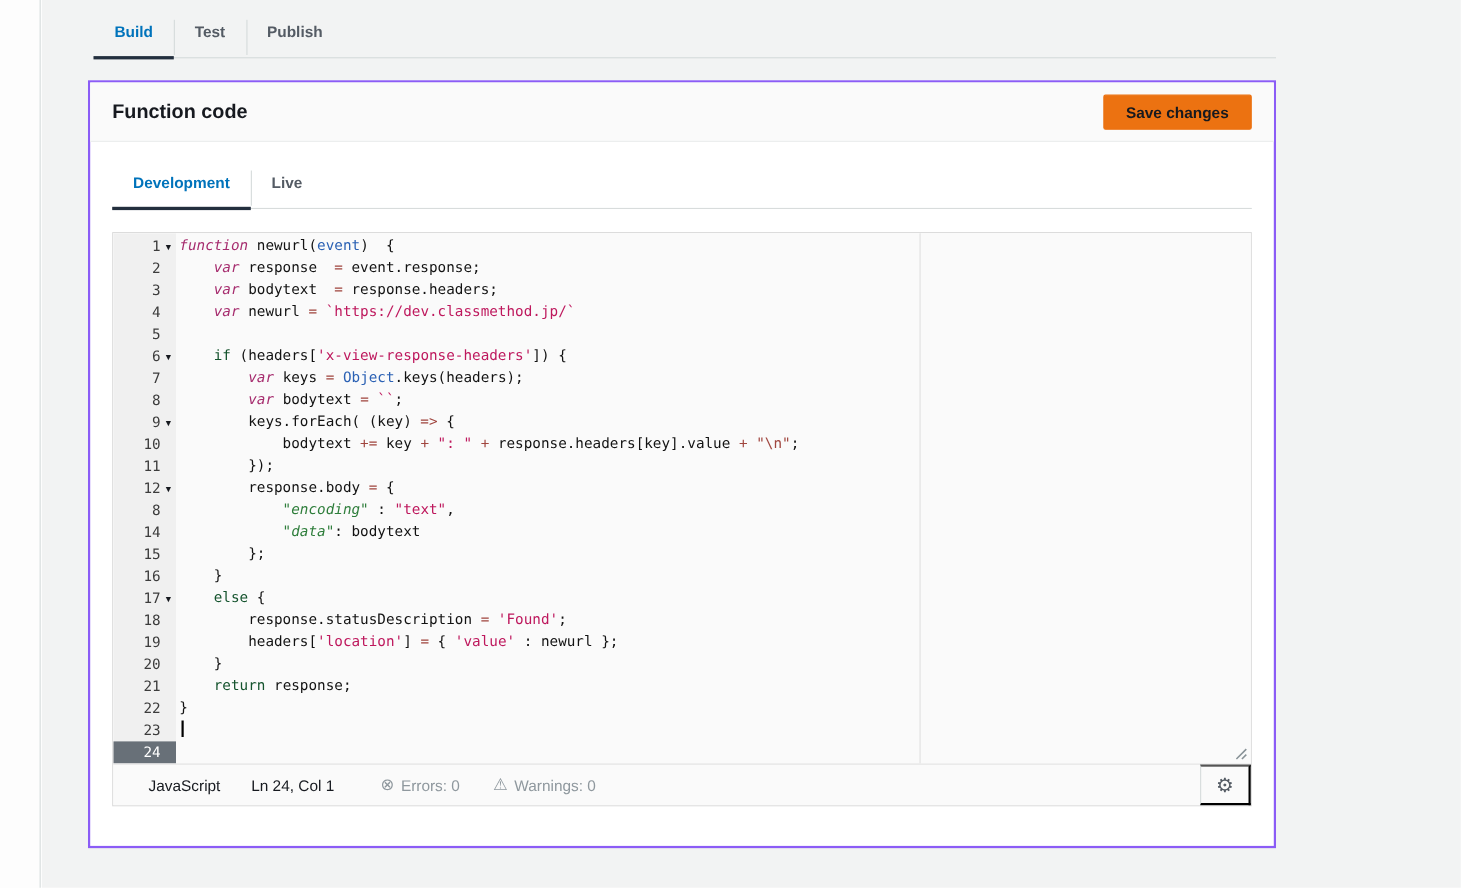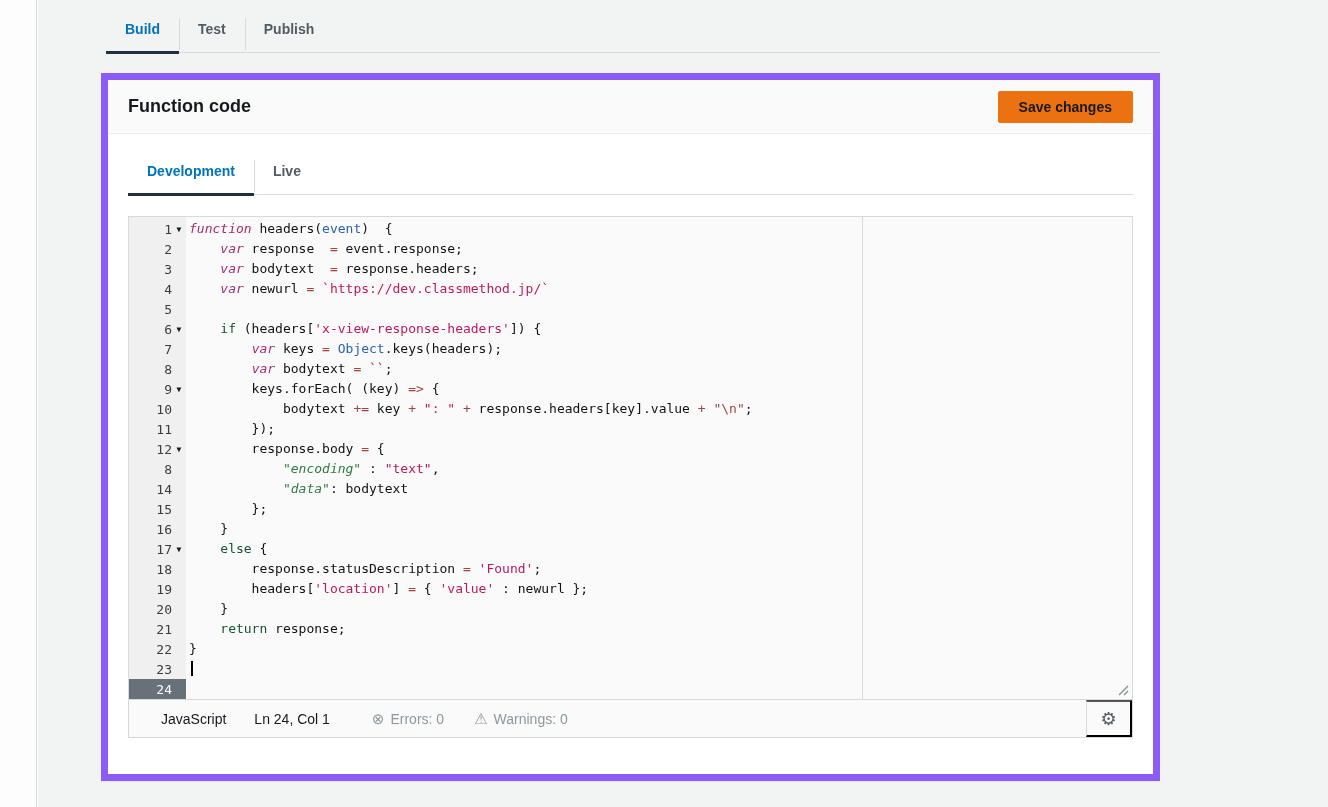--- a/index.html
+++ b/index.html
@@ -12,21 +12,20 @@
   }
   .page { position: relative; width: 1328px; height: 807px; }
 
   .left-strip {
     position: absolute; left: 0; top: 0; width: 37px; height: 807px;
     background: #fdfdfd; border-right: 1px solid #d5dbdb;
   }
   .main {
     position: absolute; left: 38px; top: 0; width: 1290px; height: 807px;
     background: #f2f3f3;
-    padding-left: 21px;
   }
 
   
   .top-tabs {
     display: flex; align-items: flex-end;
     margin: 0 168px 0 47px; padding-top: 20px;
     border-bottom: 1px solid #d5dbdb;
   }
   .tab {
     position: relative; font-size: 14px; font-weight: 700; color: #545b64;
@@ -38,21 +37,21 @@
   }
   .tab.active { color: #0073bb; }
   .tab.active::after {
     content: ""; position: absolute; left: 0; right: 0; bottom: -2px; height: 3px;
     background: #232f3e;
   }
 
   
   .card {
     margin: 20px 168px 0 42px; background: #ffffff;
-    border: 7px solid #8b5cf6; box-shadow: 0 1px 1px rgba(0,0,0,0.04);
+    border: 2px solid #8b5cf6; box-shadow: 0 1px 1px rgba(0,0,0,0.04);
   }
   .card-header {
     height: 54px; background: #fafafa; border-bottom: 1px solid #eaeded;
     display: flex; align-items: center; justify-content: space-between;
     padding: 0 20px;
   }
   .card-title { font-size: 18px; font-weight: 700; color: #16191f; }
   .save-btn {
     background: #ec7211; border: 1px solid #ec7211; border-radius: 2px;
     color: #16191f; font-family: "Liberation Sans", sans-serif;
@@ -244,21 +243,21 @@
                 <div class="gutter-row">
                   <span class="ln">23</span>
                   <span class="fold"></span>
                 </div>
                 <div class="gutter-row active">
                   <span class="ln">24</span>
                   <span class="fold"></span>
                 </div>
               </div>
             <div class="code-lines">
-                <div class="code-line"><span class="tok-st">function</span><span> headers(</span><span class="tok-sup">event</span><span>)  {</span></div>
+                <div class="code-line"><span class="tok-st">function</span><span> newurl(</span><span class="tok-sup">event</span><span>)  {</span></div>
                 <div class="code-line"><span>    </span><span class="tok-st">var</span><span> response  </span><span class="tok-op">=</span><span> event.response;</span></div>
                 <div class="code-line"><span>    </span><span class="tok-st">var</span><span> bodytext  </span><span class="tok-op">=</span><span> response.headers;</span></div>
                 <div class="code-line"><span>    </span><span class="tok-st">var</span><span> newurl </span><span class="tok-op">=</span><span> </span><span class="tok-str">`https://dev.classmethod.jp/`</span></div>
                 <div class="code-line"></div>
                 <div class="code-line"><span>    </span><span class="tok-kw">if</span><span> (headers[</span><span class="tok-str">'x-view-response-headers'</span><span>]) {</span></div>
                 <div class="code-line"><span>        </span><span class="tok-st">var</span><span> keys </span><span class="tok-op">=</span><span> </span><span class="tok-sup">Object</span><span>.keys(headers);</span></div>
                 <div class="code-line"><span>        </span><span class="tok-st">var</span><span> bodytext </span><span class="tok-op">=</span><span> </span><span class="tok-str">``</span><span>;</span></div>
                 <div class="code-line"><span>        keys.forEach( (key) </span><span class="tok-op">=&gt;</span><span> {</span></div>
                 <div class="code-line"><span>            bodytext </span><span class="tok-op">+=</span><span> key </span><span class="tok-op">+</span><span> </span><span class="tok-str">": "</span><span> </span><span class="tok-op">+</span><span> response.headers[key].value </span><span class="tok-op">+</span><span> </span><span class="tok-esc">"\n"</span><span>;</span></div>
                 <div class="code-line"><span>        });</span></div>

